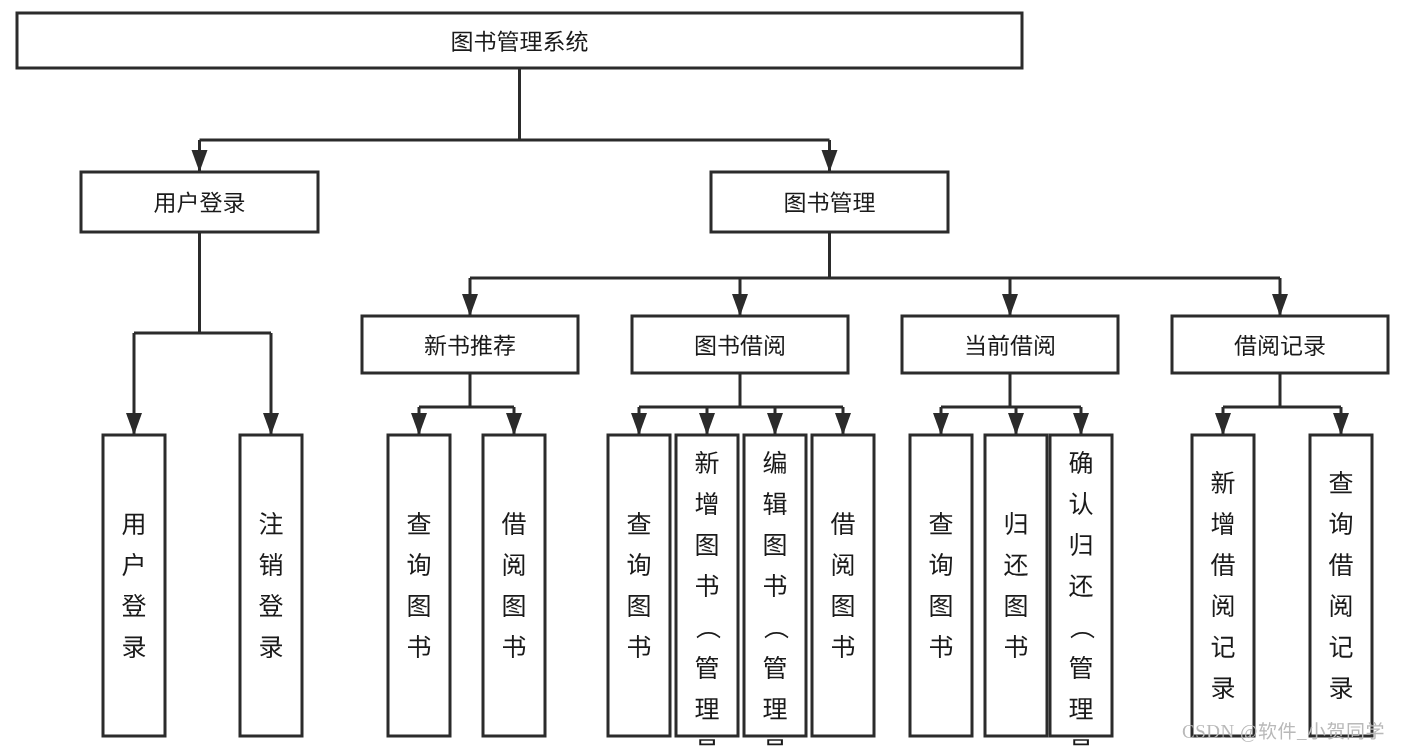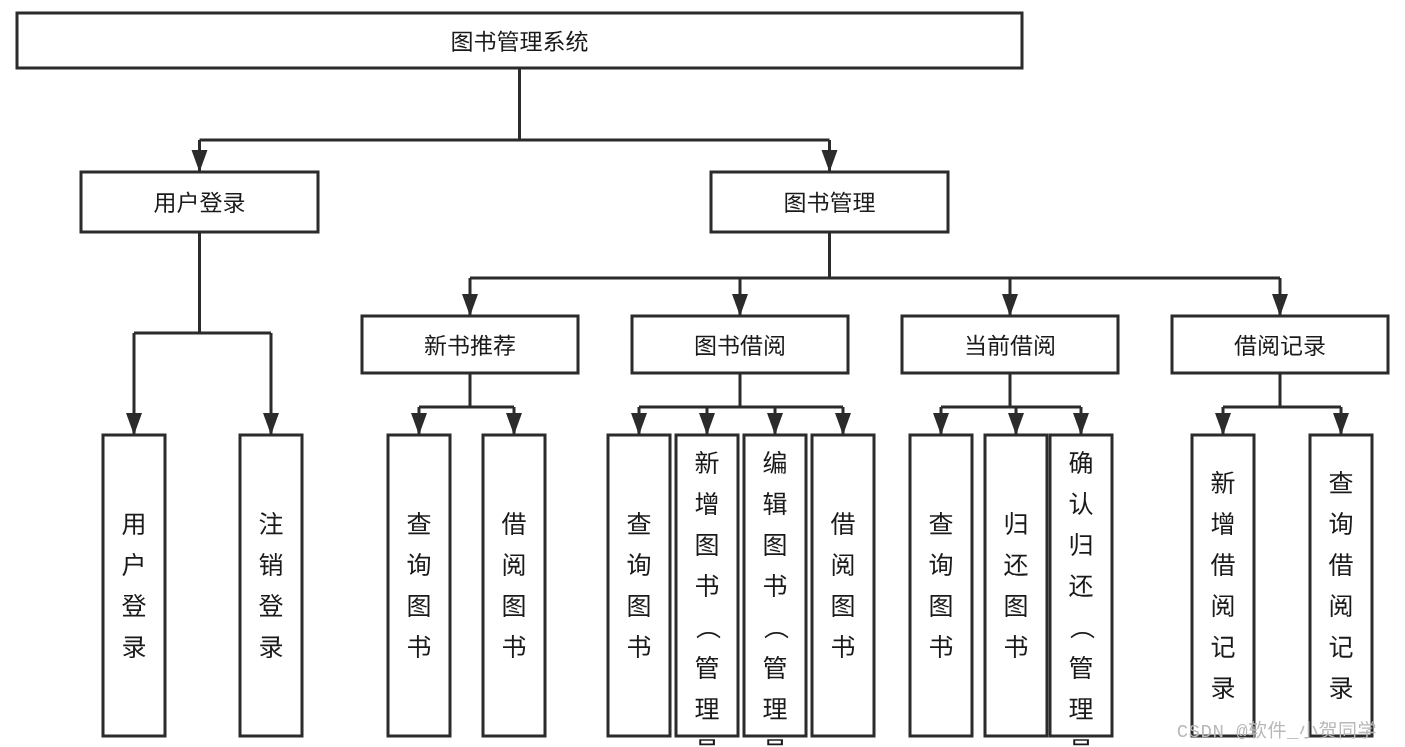--- a/index.html
+++ b/index.html
@@ -53,25 +53,25 @@
   }
   .node-label-v-char {
     fill: #1a1a1a;
     font-family: "DejaVu Sans", "Liberation Sans", sans-serif;
     font-size: 25px;
     text-anchor: middle;
     dominant-baseline: central;
   }
   .watermark {
     position: absolute;
-    right: 28px;
+    right: 20px;
     bottom: 4px;
     color: #b9b9b9;
     font-size: 19px;
-    font-family: Liberation Mono, monospace;
+    font-family: Liberation Serif, serif;
     white-space: nowrap;
     letter-spacing: 0.5px;
     user-select: none;
   }
 </style>
 </head>
 <body>
 
 <div id="diagram-root">
   <svg id="chart-svg" viewBox="0 0 1405 747">

